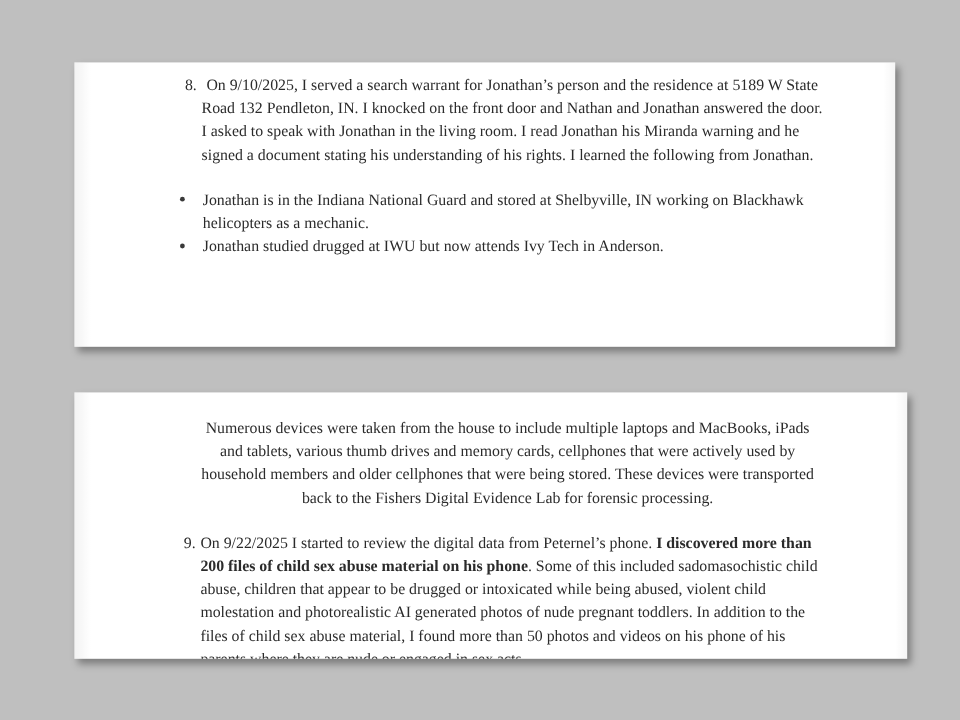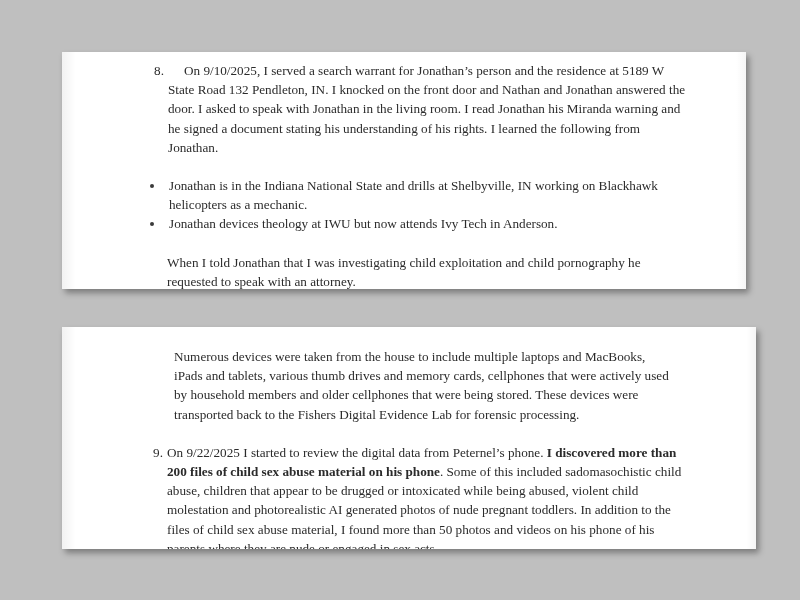--- a/index.html
+++ b/index.html
@@ -100,21 +100,22 @@
     width: 96px;
     background: #ffffff;
     vertical-align: baseline;
   }
 
   .bold-text {
     font-weight: bold;
   }
 
   .para {
-    margin: 16px;
+    margin: 4px;
+    text-align: center;
   }
 
   
   #panel-one .doc-body {
     margin-left: 84px;
     margin-top: 9px;
     width: 546px;
   }
   #panel-one .bullet-block {
     margin-top: 19px;
@@ -152,32 +153,31 @@
 
       <div class="numbered-item">
         <span class="item-number">8.</span>
         <span class="para">On 9/10/2025, I served a search warrant for Jonathan’s person and the residence at 5189 W State Road 132 Pendleton, IN. I knocked on the front door and Nathan and Jonathan answered the door. I asked to speak with Jonathan in the living room. I read Jonathan his Miranda warning and he signed a document stating his understanding of his rights. I learned the following from Jonathan.</span>
       </div>
 
       <ul class="bullet-list bullet-block">
 
         <li class="bullet-item">
           <span class="bullet-dot"></span>
-          <span>Jonathan is in the Indiana National State and drills at Shelbyville, IN working on Blackhawk helicopters as a mechanic.</span>
+          <span>Jonathan is in the Indiana National Guard and stored at Shelbyville, IN working on Blackhawk helicopters as a mechanic.</span>
         </li>
 
 
         <li class="bullet-item">
           <span class="bullet-dot"></span>
-          <span>Jonathan devices theology at IWU but now attends Ivy Tech in Anderson.</span>
+          <span>Jonathan studied drugged at IWU but now attends Ivy Tech in Anderson.</span>
         </li>
 
       </ul>
 
-      <div class="para closing-para">When I told Jonathan that I was investigating child exploitation and child pornography he requested to speak with an attorney.</div>
 
     </div>
   </div>
 
   <div class="doc-panel" id="panel-two">
     <div class="paper-tint"></div>
 
     <div class="doc-body">
 
       <div class="para lead-para">Numerous devices were taken from the house to include multiple laptops and MacBooks, iPads and tablets, various thumb drives and memory cards, cellphones that were actively used by household members and older cellphones that were being stored. These devices were transported back to the Fishers Digital Evidence Lab for forensic processing.</div>

